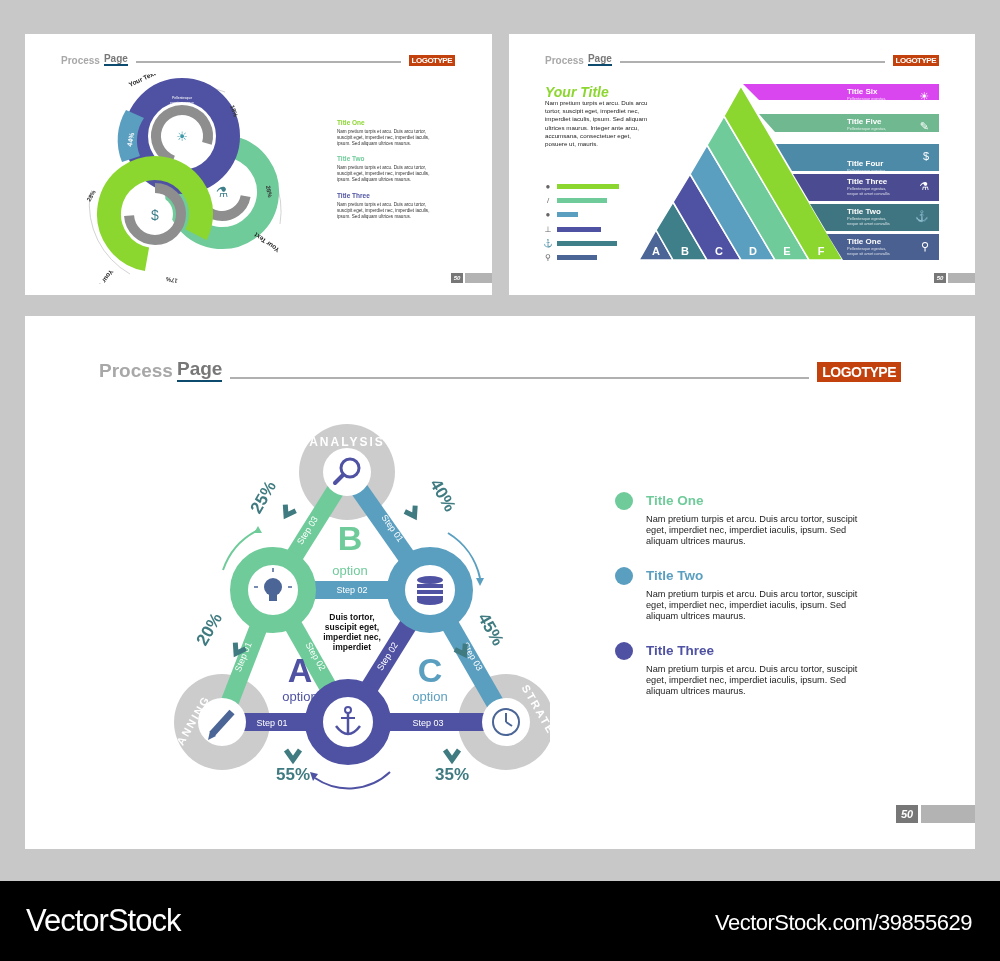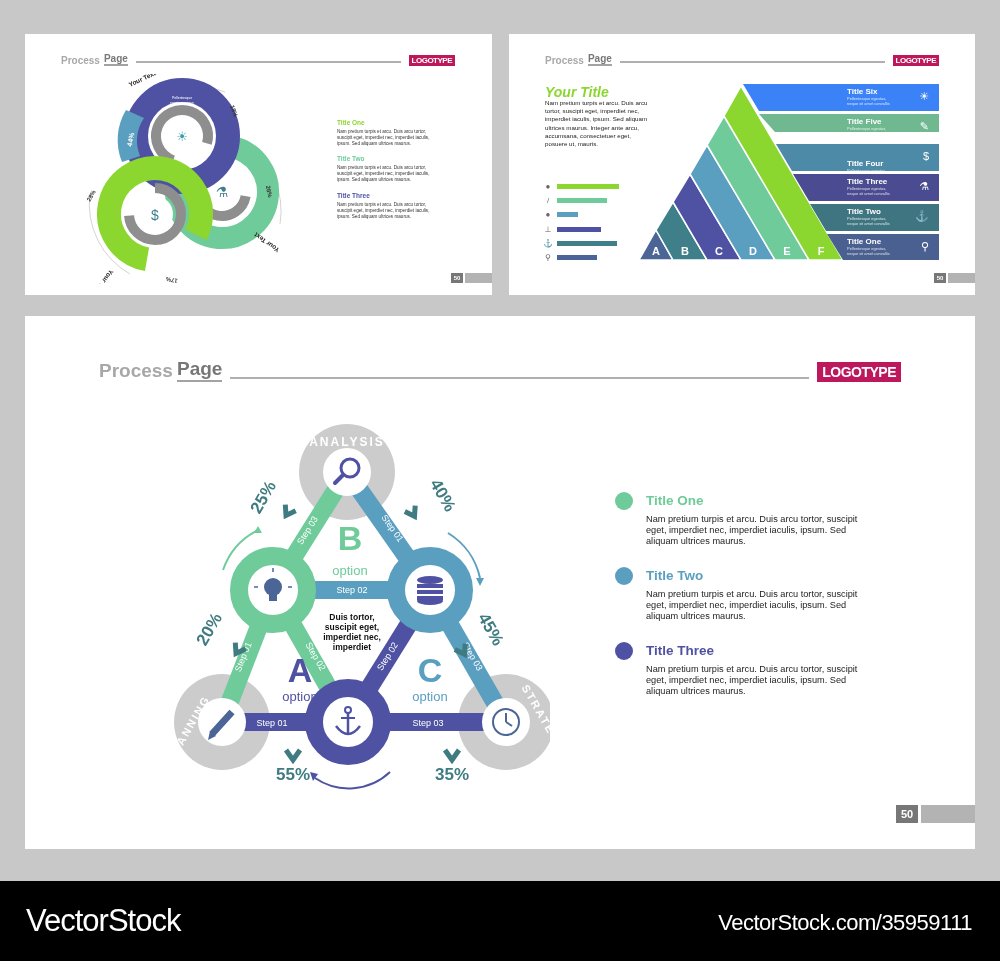--- a/index.html
+++ b/index.html
@@ -4,34 +4,34 @@
 <style>
   * { box-sizing: border-box; margin: 0; padding: 0; }
   body { width: 1000px; height: 961px; background: #c8c8c8; position: relative; overflow: hidden; font-family: "Liberation Sans", sans-serif; }
   .slide { position: absolute; background: #ffffff; }
   .slide-sm1 { left: 25px; top: 34px; width: 467px; height: 261px; }
   .slide-sm2 { left: 509px; top: 34px; width: 466px; height: 261px; }
   .slide-lg { left: 25px; top: 316px; width: 950px; height: 533px; }
 
   .hdr { position: absolute; display: flex; align-items: flex-end; }
   .hdr .t1 { color: #a8a8a8; font-weight: bold; }
-  .hdr .t2 { color: #777; font-weight: bold; border-bottom: 2px solid #a3a3a3; margin-left: 4px; }
+  .hdr .t2 { color: #777; font-weight: bold; border-bottom: 2px solid #0c4a6e; margin-left: 4px; }
   .hdr .line { flex: 1; border-bottom: 2px solid #b0b0b0; margin: 0 8px 3px 8px; }
-  .hdr .logo { background: #be185d; color: #fff; font-weight: bold; letter-spacing: -0.5px; }
+  .hdr .logo { background: #c2410c; color: #fff; font-weight: bold; letter-spacing: -0.5px; }
 
   .sm-hdr { left: 36px; top: 19px; width: 394px; }
   .sm-hdr .t1, .sm-hdr .t2 { font-size: 10px; }
   .sm-hdr .logo { font-size: 8px; padding: 1px 3px; }
 
   .lg-hdr { left: 74px; top: 42px; width: 802px; }
   .lg-hdr .t1, .lg-hdr .t2 { font-size: 19px; }
   .lg-hdr .logo { font-size: 14px; padding: 2px 5px; }
 
   .pagenum { position: absolute; display: flex; align-items: center; }
-  .pagenum .num { background: #777; color: #fff; font-weight: bold; text-align: center; }
+  .pagenum .num { background: #777; color: #fff; font-weight: bold; text-align: center; font-style: italic; }
   .pagenum .bar { background: #b3b3b3; }
   .sm-pn { right: 0; bottom: 12px; }
   .sm-pn .num { font-size: 6px; width: 12px; height: 10px; line-height: 10px; }
   .sm-pn .bar { width: 27px; height: 10px; margin-left: 2px; }
   .lg-pn { right: 0; bottom: 26px; }
   .lg-pn .num { font-size: 11px; width: 22px; height: 18px; line-height: 18px; }
   .lg-pn .bar { width: 54px; height: 18px; margin-left: 3px; }
 
   .legend-sm { position: absolute; left: 312px; }
   .legend-sm .lt { font-size: 6.5px; font-weight: bold; }
@@ -169,21 +169,21 @@
     <polygon points="68,63 136,178 170,178 85,34" fill="#6fcb9a" stroke="#fff" stroke-width="1.5"></polygon>
     <polygon points="85,34 170,178 204,178 102,4" fill="#8cd630" stroke="#fff" stroke-width="1.5"></polygon>
     <text x="17" y="173" font-size="11" font-weight="bold" fill="#fff" text-anchor="middle">A</text>
     <text x="46" y="173" font-size="11" font-weight="bold" fill="#fff" text-anchor="middle">B</text>
     <text x="80" y="173" font-size="11" font-weight="bold" fill="#fff" text-anchor="middle">C</text>
     <text x="114" y="173" font-size="11" font-weight="bold" fill="#fff" text-anchor="middle">D</text>
     <text x="148" y="173" font-size="11" font-weight="bold" fill="#fff" text-anchor="middle">E</text>
     <text x="182" y="173" font-size="11" font-weight="bold" fill="#fff" text-anchor="middle">F</text>
   </svg>
 
-  <div class="ttl-box" style="left:234px;top:50px;width:196px;height:27px;background:#3b82f6;clip-path:polygon(0 0,100% 0,100% 100%,16px 100%);">
+  <div class="ttl-box" style="left:234px;top:50px;width:196px;height:16px;background:#d946ef;clip-path:polygon(0 0,100% 0,100% 100%,16px 100%);">
     <div style="position:absolute;left:104px;top:3px;">
         <div class="tt">Title Six</div>
         <div class="td" style="width:50px">Pellentesque egestas, neque sit amet convallis</div>
       </div>
     <span class="ti">☀</span>
   </div>
   <div class="ttl-box" style="left:250px;top:80px;width:180px;height:18px;background:#6fb890;clip-path:polygon(0 0,100% 0,100% 100%,16px 100%);">
     <div style="position:absolute;left:88px;top:3px;">
         <div class="tt">Title Five</div>
         <div class="td" style="width:50px">Pellentesque egestas, neque sit amet convallis</div>
@@ -356,14 +356,14 @@
   </div>
 
   <div class="pagenum lg-pn">
     <span class="num">50</span>
     <span class="bar"></span>
   </div>
 </div>
 
 <div class="footer">
   <span class="brand">VectorStock</span>
-  <span class="id">VectorStock.com/35959111</span>
+  <span class="id">VectorStock.com/39855629</span>
 </div>
 
 </body></html>

